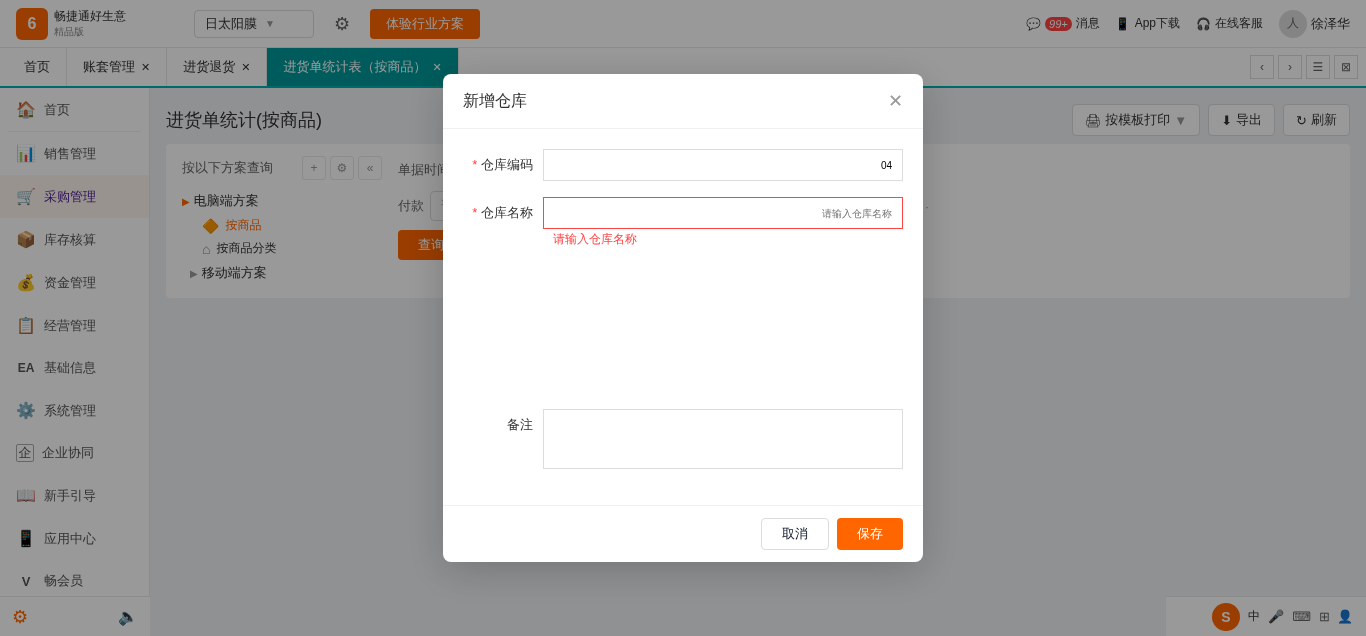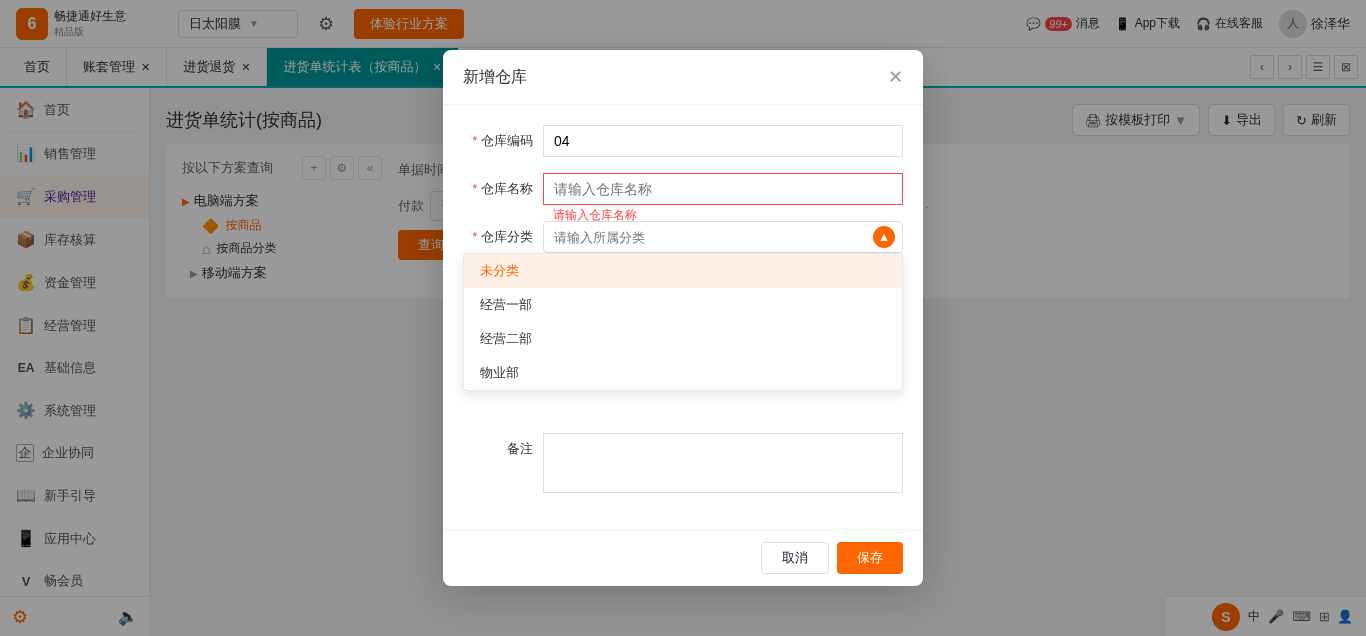--- a/index.html
+++ b/index.html
@@ -17,21 +17,21 @@
     }
     .logo-icon {
       width: 32px; height: 32px; background: #ff6600; border-radius: 6px;
       display: flex; align-items: center; justify-content: center;
       color: white; font-size: 16px; font-weight: bold;
     }
     .store-selector {
       display: flex; align-items: center; gap: 4px;
       border: 1px solid #ddd; border-radius: 4px; padding: 4px 10px;
       cursor: pointer; background: #fff; min-width: 120px;
-      font-size: 13px; color: #333;
+      font-size: 13px; color: #333; margin-left: 16px;
     }
     .settings-icon {
       width: 32px; height: 32px; display: flex; align-items: center;
       justify-content: center; color: #666; cursor: pointer; font-size: 18px;
     }
     .trial-btn {
       background: #ff6600; color: white; border: none; border-radius: 4px;
       padding: 6px 16px; cursor: pointer; font-size: 13px;
     }
     .header-right {
@@ -151,21 +151,21 @@
     .form-row {
       display: flex; align-items: flex-start; margin-bottom: 16px; position: relative;
     }
     .form-label {
       width: 80px; text-align: right; padding-right: 10px;
       font-size: 13px; color: #333; line-height: 32px; flex-shrink: 0;
     }
     .required::before { content: '* '; color: #ff4444; }
     .form-control {
       flex: 1; border: 1px solid #ddd; border-radius: 0; padding: 6px 10px;
-      font-size: 14px; outline: none; height: 32px;
+      font-size: 10px; outline: none; height: 32px; text-align: right;
     }
     .form-control.error { border-color: #ff4444; }
     .error-msg { color: #ff4444; font-size: 12px; position: absolute; left: 90px; top: 34px; }
 
     .category-wrapper { flex: 1; position: relative; }
     .category-input {
       width: 100%; border: 1px solid #ddd; border-radius: 4px; padding: 6px 32px 6px 10px;
       font-size: 13px; outline: none; height: 32px;
     }
     .category-arrow {
@@ -437,34 +437,20 @@
         <label class="form-label required">仓库编码</label>
         <input class="form-control" value="04" style="">
       </div>
 
       <div class="form-row">
         <label class="form-label required">仓库名称</label>
         <input class="form-control error" placeholder="请输入仓库名称" style="">
         <div class="error-msg">请输入仓库名称</div>
       </div>
 
-      <div class="form-row" style="z-index:10;">
-        <label class="form-label required">仓库分类</label>
-        <div class="category-wrapper">
-          <input class="category-input" placeholder="请输入所属分类" style="">
-          <div class="category-arrow">▲</div>
-        </div>
-
-        <div class="dropdown-list" style="top:32px;left:0;width:100%;">
-          <div class="dropdown-item selected">未分类</div>
-          <div class="dropdown-item">经营一部</div>
-          <div class="dropdown-item">经营二部</div>
-          <div class="dropdown-item">物业部</div>
-        </div>
-      </div>
 
       <div class="form-row" style="margin-top:180px;">
         <label class="form-label">备注</label>
         <textarea class="form-control" style="height: 60px; resize: none; padding-top: 6px;"></textarea>
       </div>
 
     </div>
     <div class="modal-footer">
       <button class="cancel-btn">取消</button>
       <button class="save-btn">保存</button>

